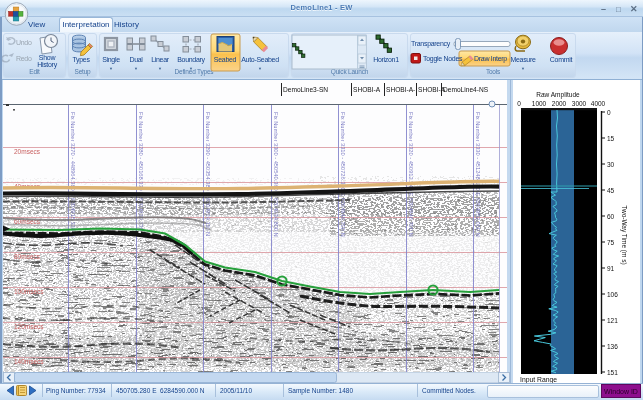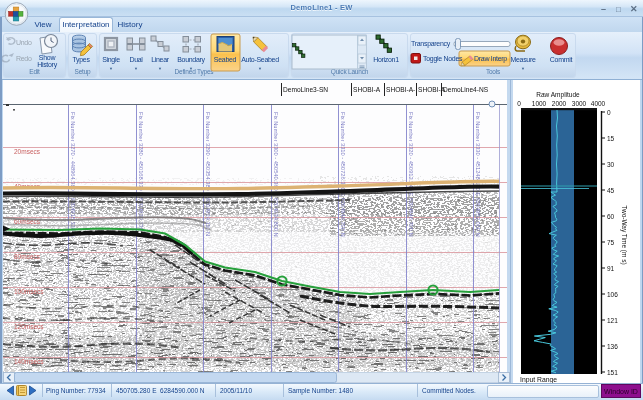--- a/index.html
+++ b/index.html
@@ -20,21 +20,21 @@
   left:0; top:3px; width:643px; text-align:center;
   font-size:7.5px; font-weight:bold; color:#4c7bb4; letter-spacing:0.2px;
   text-shadow:0 1px 0 rgba(255,255,255,.8);
 }
 .winbtn { top:6px; color:#5c6f85; font-size:9px; font-weight:bold; line-height:7px; }
 
 #tabrow {
   left:0; top:17px; width:643px; height:15px;
   background:linear-gradient(#cfe2f5, #c0d7ee);
 }
-.tab { position:absolute; top:17px; height:15px; font-size:8px; color:#15428b; text-align:center; line-height:15px; }
+.tab { position:absolute; top:17px; height:15px; font-size:8px; color:#15428b; line-height:15px; }
 #tab-active {
   position:absolute; left:59px; top:17px; width:54px; height:25px;
   background:linear-gradient(#fdfeff, #f0f6fc 60%, #e2eefa);
   border:1px solid #99b7d8; border-bottom:none;
   border-radius:3px 3px 0 0;
   font-size:8px; color:#15428b; text-align:center; line-height:14px;
 }
 
 #ribbon {
   left:0; top:32px; width:643px; height:48px;

